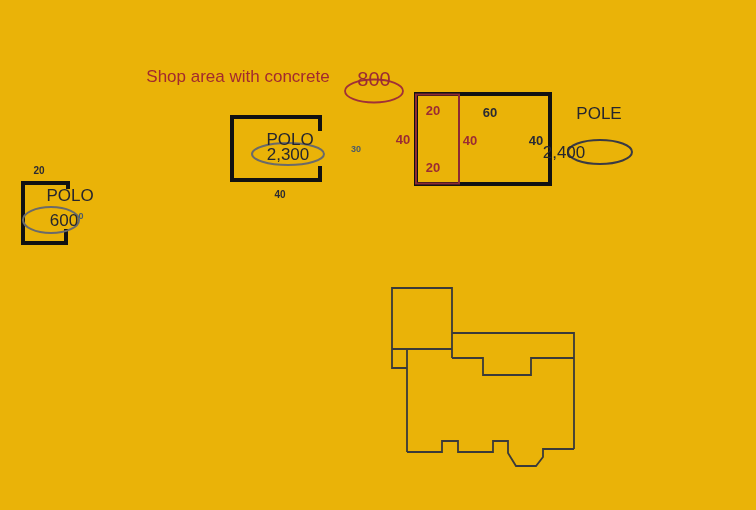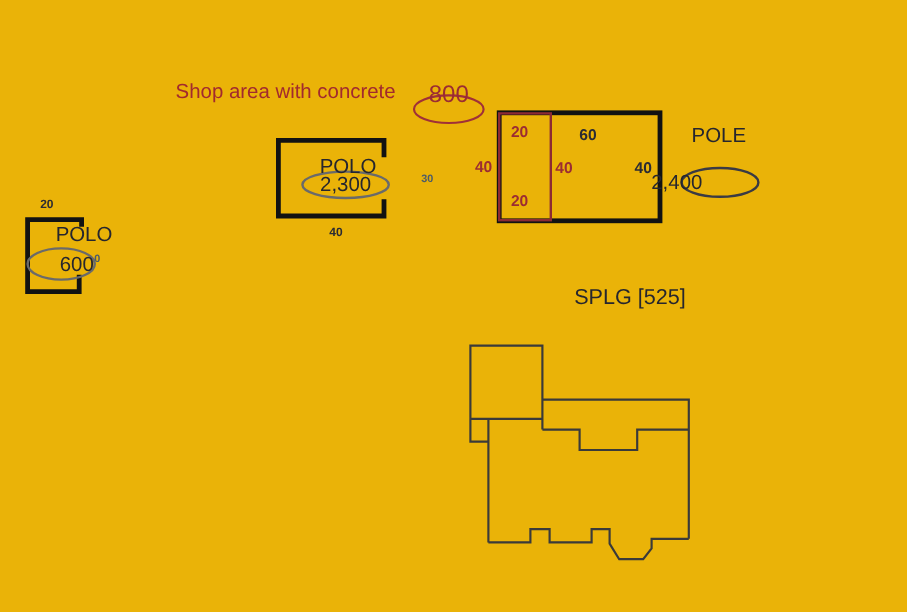--- a/index.html
+++ b/index.html
@@ -73,15 +73,14 @@
   <div class="lbl dim red-text" style="left:433px; top:110px;">20</div>
   <div class="lbl dim red-text" style="left:403px; top:139px;">40</div>
   <div class="lbl dim red-text" style="left:470px; top:140px;">40</div>
   <div class="lbl dim red-text" style="left:433px; top:167px;">20</div>
   <div class="lbl dim dim-dark" style="left:490px; top:112px;">60</div>
   <div class="lbl dim dim-dark" style="left:536px; top:140px;">40</div>
 
   <div class="lbl label-main" style="left:599px; top:113px;">POLE</div>
   <div class="lbl value-oval" style="left:564px; top:152px;">2,400</div>
 
-  <div class="lbl label-main" style="left:525px; top:247px; font-size:18px;">SPLG [525]</div>
 
 </div>
 
 </body></html>

